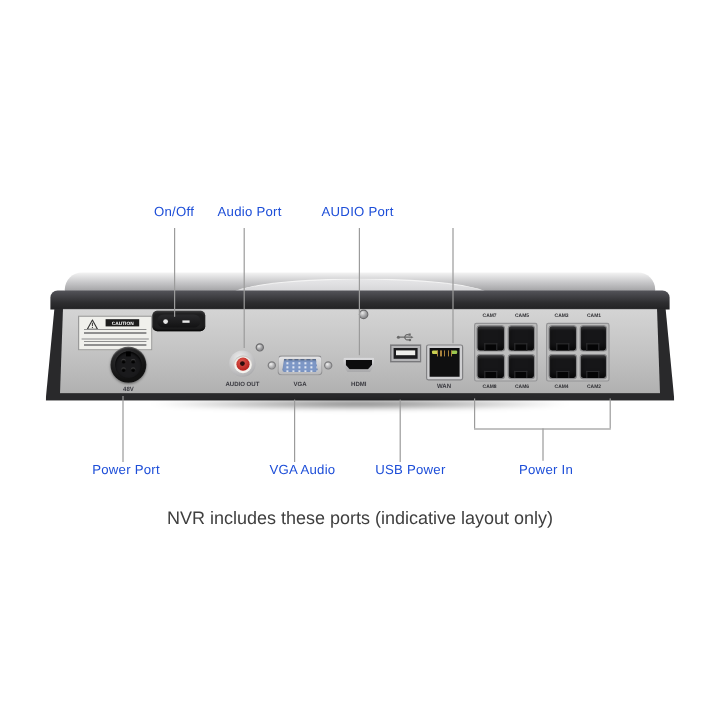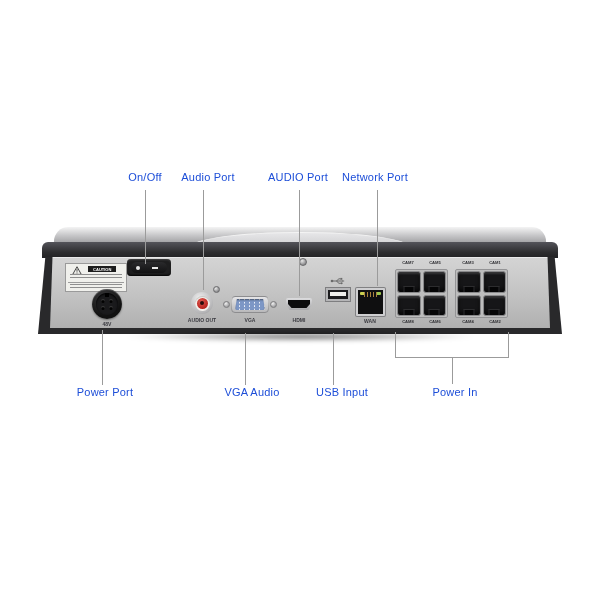--- a/index.html
+++ b/index.html
@@ -109,21 +109,20 @@
       width:9px;height:5px;background:#050506;border:1px solid #2c2c2e;border-bottom:none;}
 </style>
 </head>
 <body>
 
 <div class="stage">
 
   <div class="lbl" style="left:145px;top:171px">On/Off</div>
   <div class="lbl" style="left:208px;top:171px">Audio Port</div>
   <div class="lbl" style="left:298px;top:171px">AUDIO Port</div>
-  <div class="lbl" style="left:375px;top:171px">Network Port</div>
 
   <div class="device-top">
     <div class="top-vent"></div>
   </div>
   <div class="device-bezel"></div>
   <div class="device-body">
     <div class="panel">
 
       <div class="sticker">
         <svg class="warn-tri" width="10" height="9" viewBox="0 0 12 11">
@@ -234,17 +233,18 @@
   <div class="line v" style="left:245px;top:333px;height:52px"></div>
   <div class="line v" style="left:333px;top:333px;height:52px"></div>
 
   <div class="line v" style="left:395px;top:332px;height:25px"></div>
   <div class="line v" style="left:508px;top:332px;height:25px"></div>
   <div class="line h" style="left:395px;top:357px;width:114px"></div>
   <div class="line v" style="left:452px;top:357px;height:27px"></div>
 
   <div class="lbl" style="left:105px;top:386px">Power Port</div>
   <div class="lbl" style="left:252px;top:386px">VGA Audio</div>
-  <div class="lbl" style="left:342px;top:386px">USB Input</div>
+  <div class="lbl" style="left:342px;top:386px">USB Power</div>
   <div class="lbl" style="left:455px;top:386px">Power In</div>
 
+  <div class="caption" style="left:300px;top:424px">NVR includes these ports (indicative layout only)</div>
 
 </div>
 
 </body></html>

